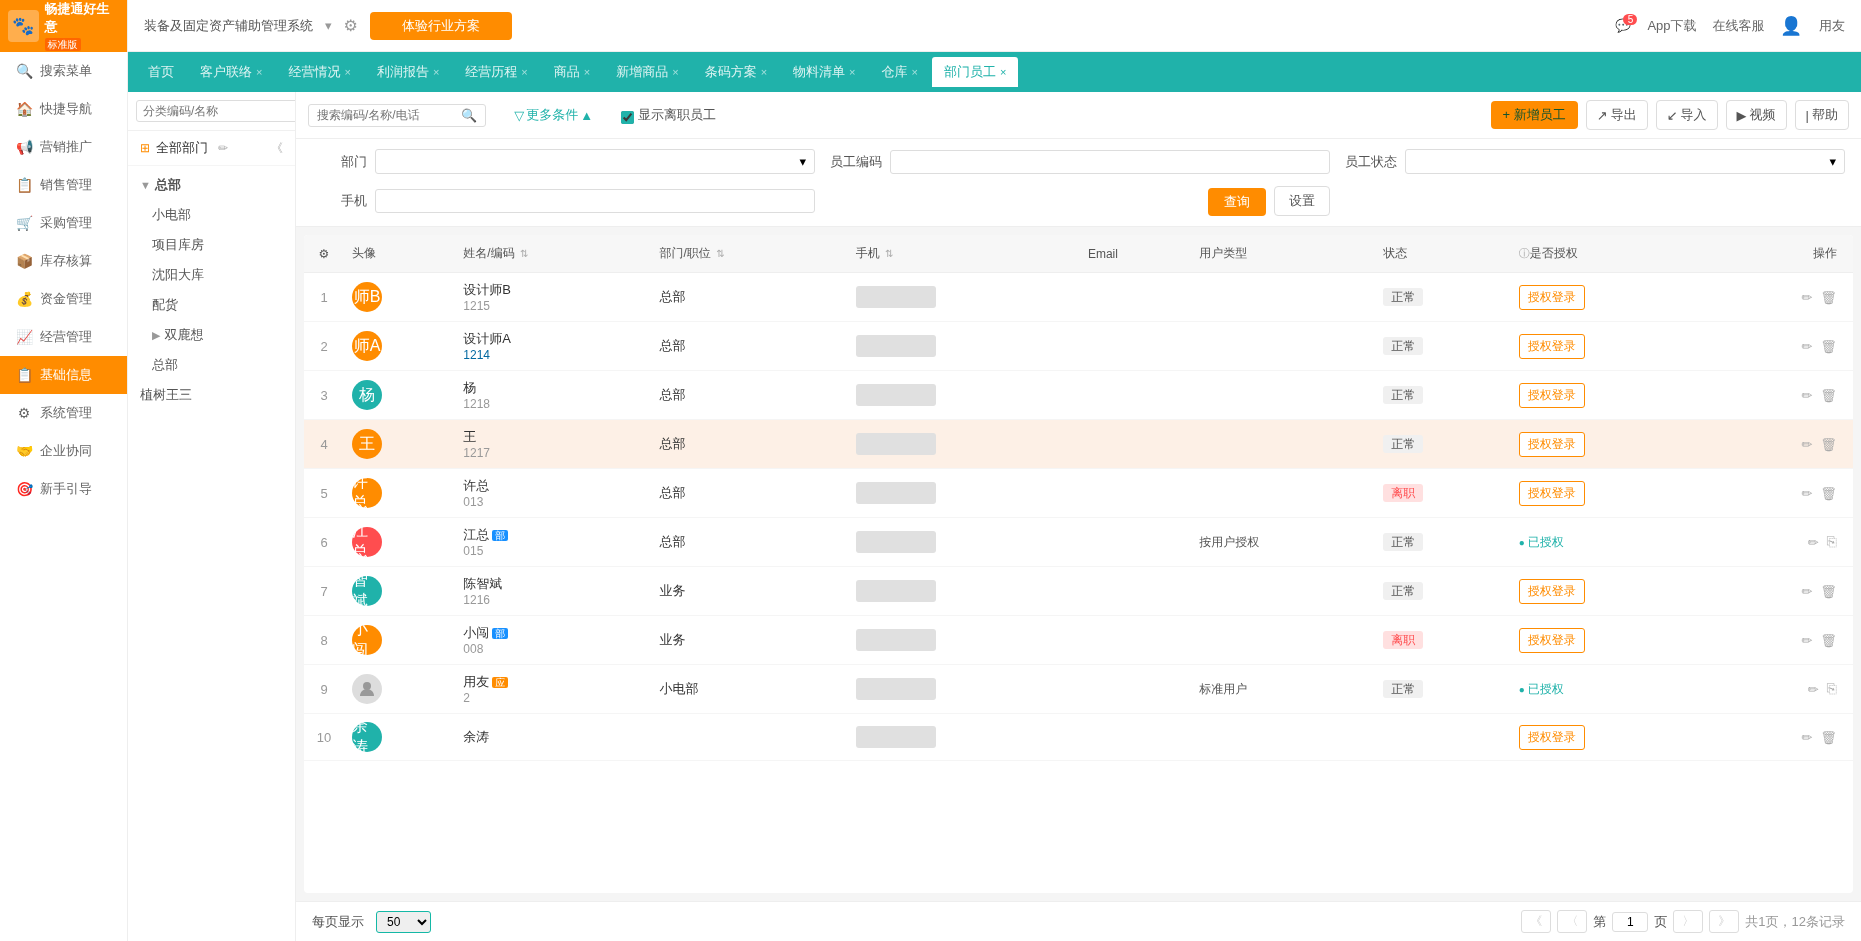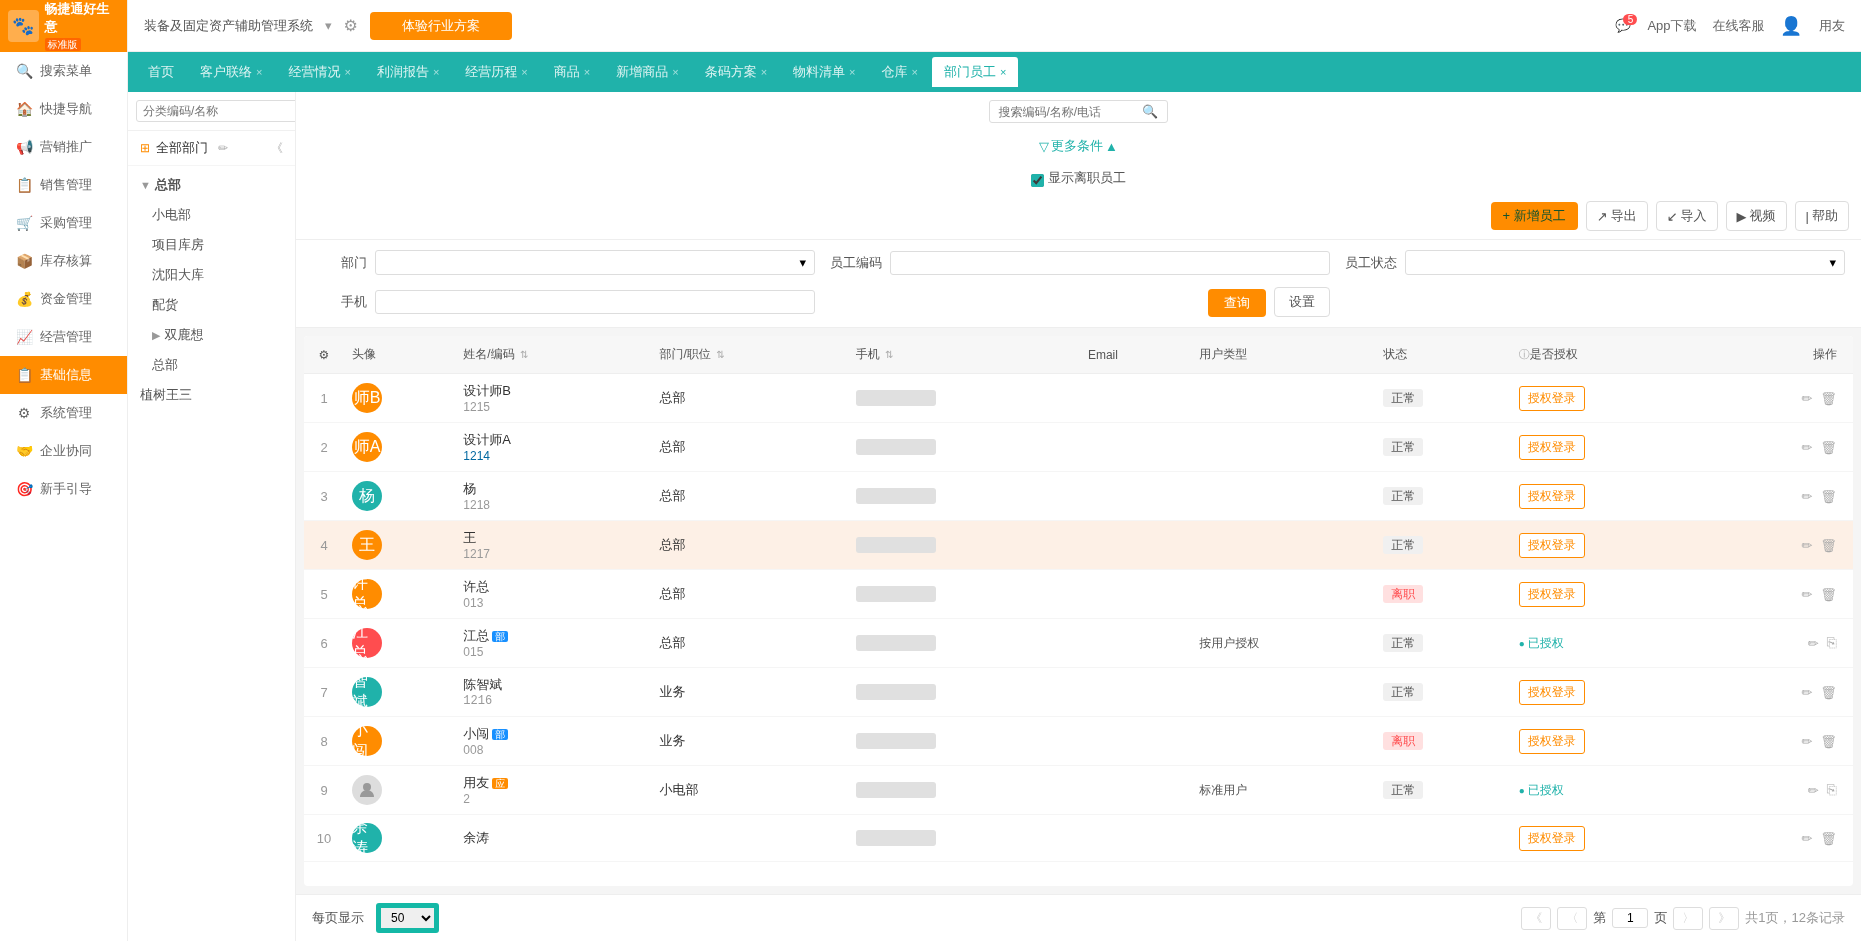--- a/index.html
+++ b/index.html
@@ -43,21 +43,21 @@
     .left-search input { border: 1px solid #ddd; border-radius: 3px; padding: 3px 6px; font-size: 12px; flex: 1; outline: none; }
     .dept-header { display: flex; align-items: center; gap: 6px; padding: 8px 12px; font-size: 13px; color: #333; border-bottom: 1px solid #f5f5f5; }
     .dept-tree { padding: 4px 0; }
     .tree-item { padding: 6px 12px; color: #555; cursor: pointer; font-size: 13px; display: flex; align-items: center; gap: 4px; }
     .tree-sub { padding-left: 12px; }
 
     
     .right-panel { flex: 1; display: flex; flex-direction: column; overflow: hidden; background: #f5f5f5; }
 
     
-    .filter-bar { background: #fff; padding: 8px 12px; display: flex; align-items: center; gap: 14px; border-bottom: 1px solid #eee; flex-direction: column; }
+    .filter-bar { background: #fff; padding: 8px 12px; display: flex; align-items: center; gap: 28px; border-bottom: 1px solid #eee; }
     .filter-search { display: flex; align-items: center; border: 1px solid #ddd; border-radius: 3px; padding: 3px 8px; gap: 4px; background: #fff; }
     .filter-search input { border: none; outline: none; font-size: 12px; width: 140px; }
     .filter-more { color: #20b2aa; font-size: 12px; cursor: pointer; display: flex; align-items: center; gap: 2px; }
     .filter-checkbox { display: flex; align-items: flex-end; gap: 4px; font-size: 12px; color: #555; cursor: pointer; }
     .filter-checkbox input[type=checkbox] { accent-color: #20b2aa; }
     .action-btns { margin-left: auto; display: flex; align-items: center; gap: 8px; }
     .btn-add { background: #ff8c00; color: #14532d; border: none; border-radius: 4px; padding: 5px 12px; font-size: 13px; cursor: pointer; display: flex; align-items: center; gap: 4px; }
     .btn-export { background: #fff; color: #555; border: 1px solid #ddd; border-radius: 4px; padding: 5px 10px; font-size: 12px; cursor: pointer; display: flex; align-items: center; gap: 3px; }
     .btn-view { background: #fff; color: #555; border: 1px solid #ddd; border-radius: 4px; padding: 5px 10px; font-size: 12px; cursor: pointer; display: flex; align-items: center; gap: 3px; }
 
@@ -82,26 +82,26 @@
     .status-normal { background: #f0f0f0; color: #555; border-radius: 3px; padding: 2px 8px; font-size: 12px; }
     .status-resign { background: #ffe0e0; color: #ff4d4f; border-radius: 3px; padding: 2px 8px; font-size: 12px; }
     .btn-auth { border: 1px solid #ff8c00; color: #ff8c00; background: #fff; border-radius: 3px; padding: 3px 8px; font-size: 12px; cursor: pointer; white-space: nowrap; }
     .authorized { color: #20b2aa; font-size: 12px; display: flex; align-items: center; gap: 3px; }
     .authorized::before { content: '●'; font-size: 10px; }
     .op-icons { display: flex; align-items: center; gap: 8px; color: #aaa; font-size: 14px; }
     .op-icon { cursor: pointer; }
     .sort-icon { color: #aaa; font-size: 10px; cursor: pointer; margin-left: 2px; }
     .dept-badge { background: #52c41a; color: #fff; font-size: 10px; border-radius: 2px; padding: 0 3px; margin-left: 3px; }
     .dept-badge-blue { background: #1890ff; color: #fff; font-size: 10px; border-radius: 2px; padding: 0 3px; margin-left: 3px; }
-    .phone-blur { background: #e0e0e0; border-radius: 3px; color: transparent; user-select: none; min-width: 80px; height: 16px; display: inline-block; }
+    .phone-blur { background: #e0e0e0; border-radius: 3px; color: transparent; user-select: none; min-width: 80px; height: 22px; display: inline-block; }
 
     
     .pagination { background: #fff; border-top: 1px solid #eee; padding: 8px 16px; display: flex; align-items: center; gap: 8px; font-size: 12px; color: #555; }
     .pagination .per-page { display: flex; align-items: center; gap: 12px; }
-    .pagination select { border: 5px solid #14b8a6; border-radius: 3px; padding: 2px 6px; font-size: 12px; outline: none; }
+    .pagination select { border: 1px solid #14b8a6; border-radius: 3px; padding: 2px 6px; font-size: 12px; outline: none; }
     .pagination .page-btns { margin-left: auto; display: flex; align-items: center; gap: 6px; }
     .page-btn { border: 1px solid #ddd; background: #fff; border-radius: 3px; padding: 2px 8px; cursor: pointer; color: #555; font-size: 12px; }
     .page-btn.disabled { color: #ccc; cursor: default; }
     .page-input { border: 1px solid #ddd; border-radius: 3px; padding: 2px 6px; width: 36px; text-align: center; font-size: 12px; outline: none; }
     .total-info { color: #999; }
   </style>
 </head>
 <body>
 
 <div class="sidebar">
@@ -485,21 +485,21 @@
               </td>
             </tr>
 
             <tr>
               <td style="text-align:center;color:#999;">7</td>
               <td>
                   <div class="avatar" style="background:#20b2aa;">智斌</div>
                 </td>
               <td>
                   <div>陈智斌</div>
-                  <div style="color:#999;font-size:12px;font-family:Liberation Mono, monospace;">1216</div>
+                  <div style="color:#999;font-size:12px;">1216</div>
                 </td>
               <td>业务</td>
               <td><span class="phone-blur">xxxxxxxx</span></td>
               <td></td>
               <td></td>
               <td><span class="status-normal">正常</span></td>
               <td><button class="btn-auth">授权登录</button></td>
               <td style="text-align:right;padding-right:16px;">
                 <div class="op-icons" style="justify-content:flex-end;">
                   <span class="op-icon">✏</span>

